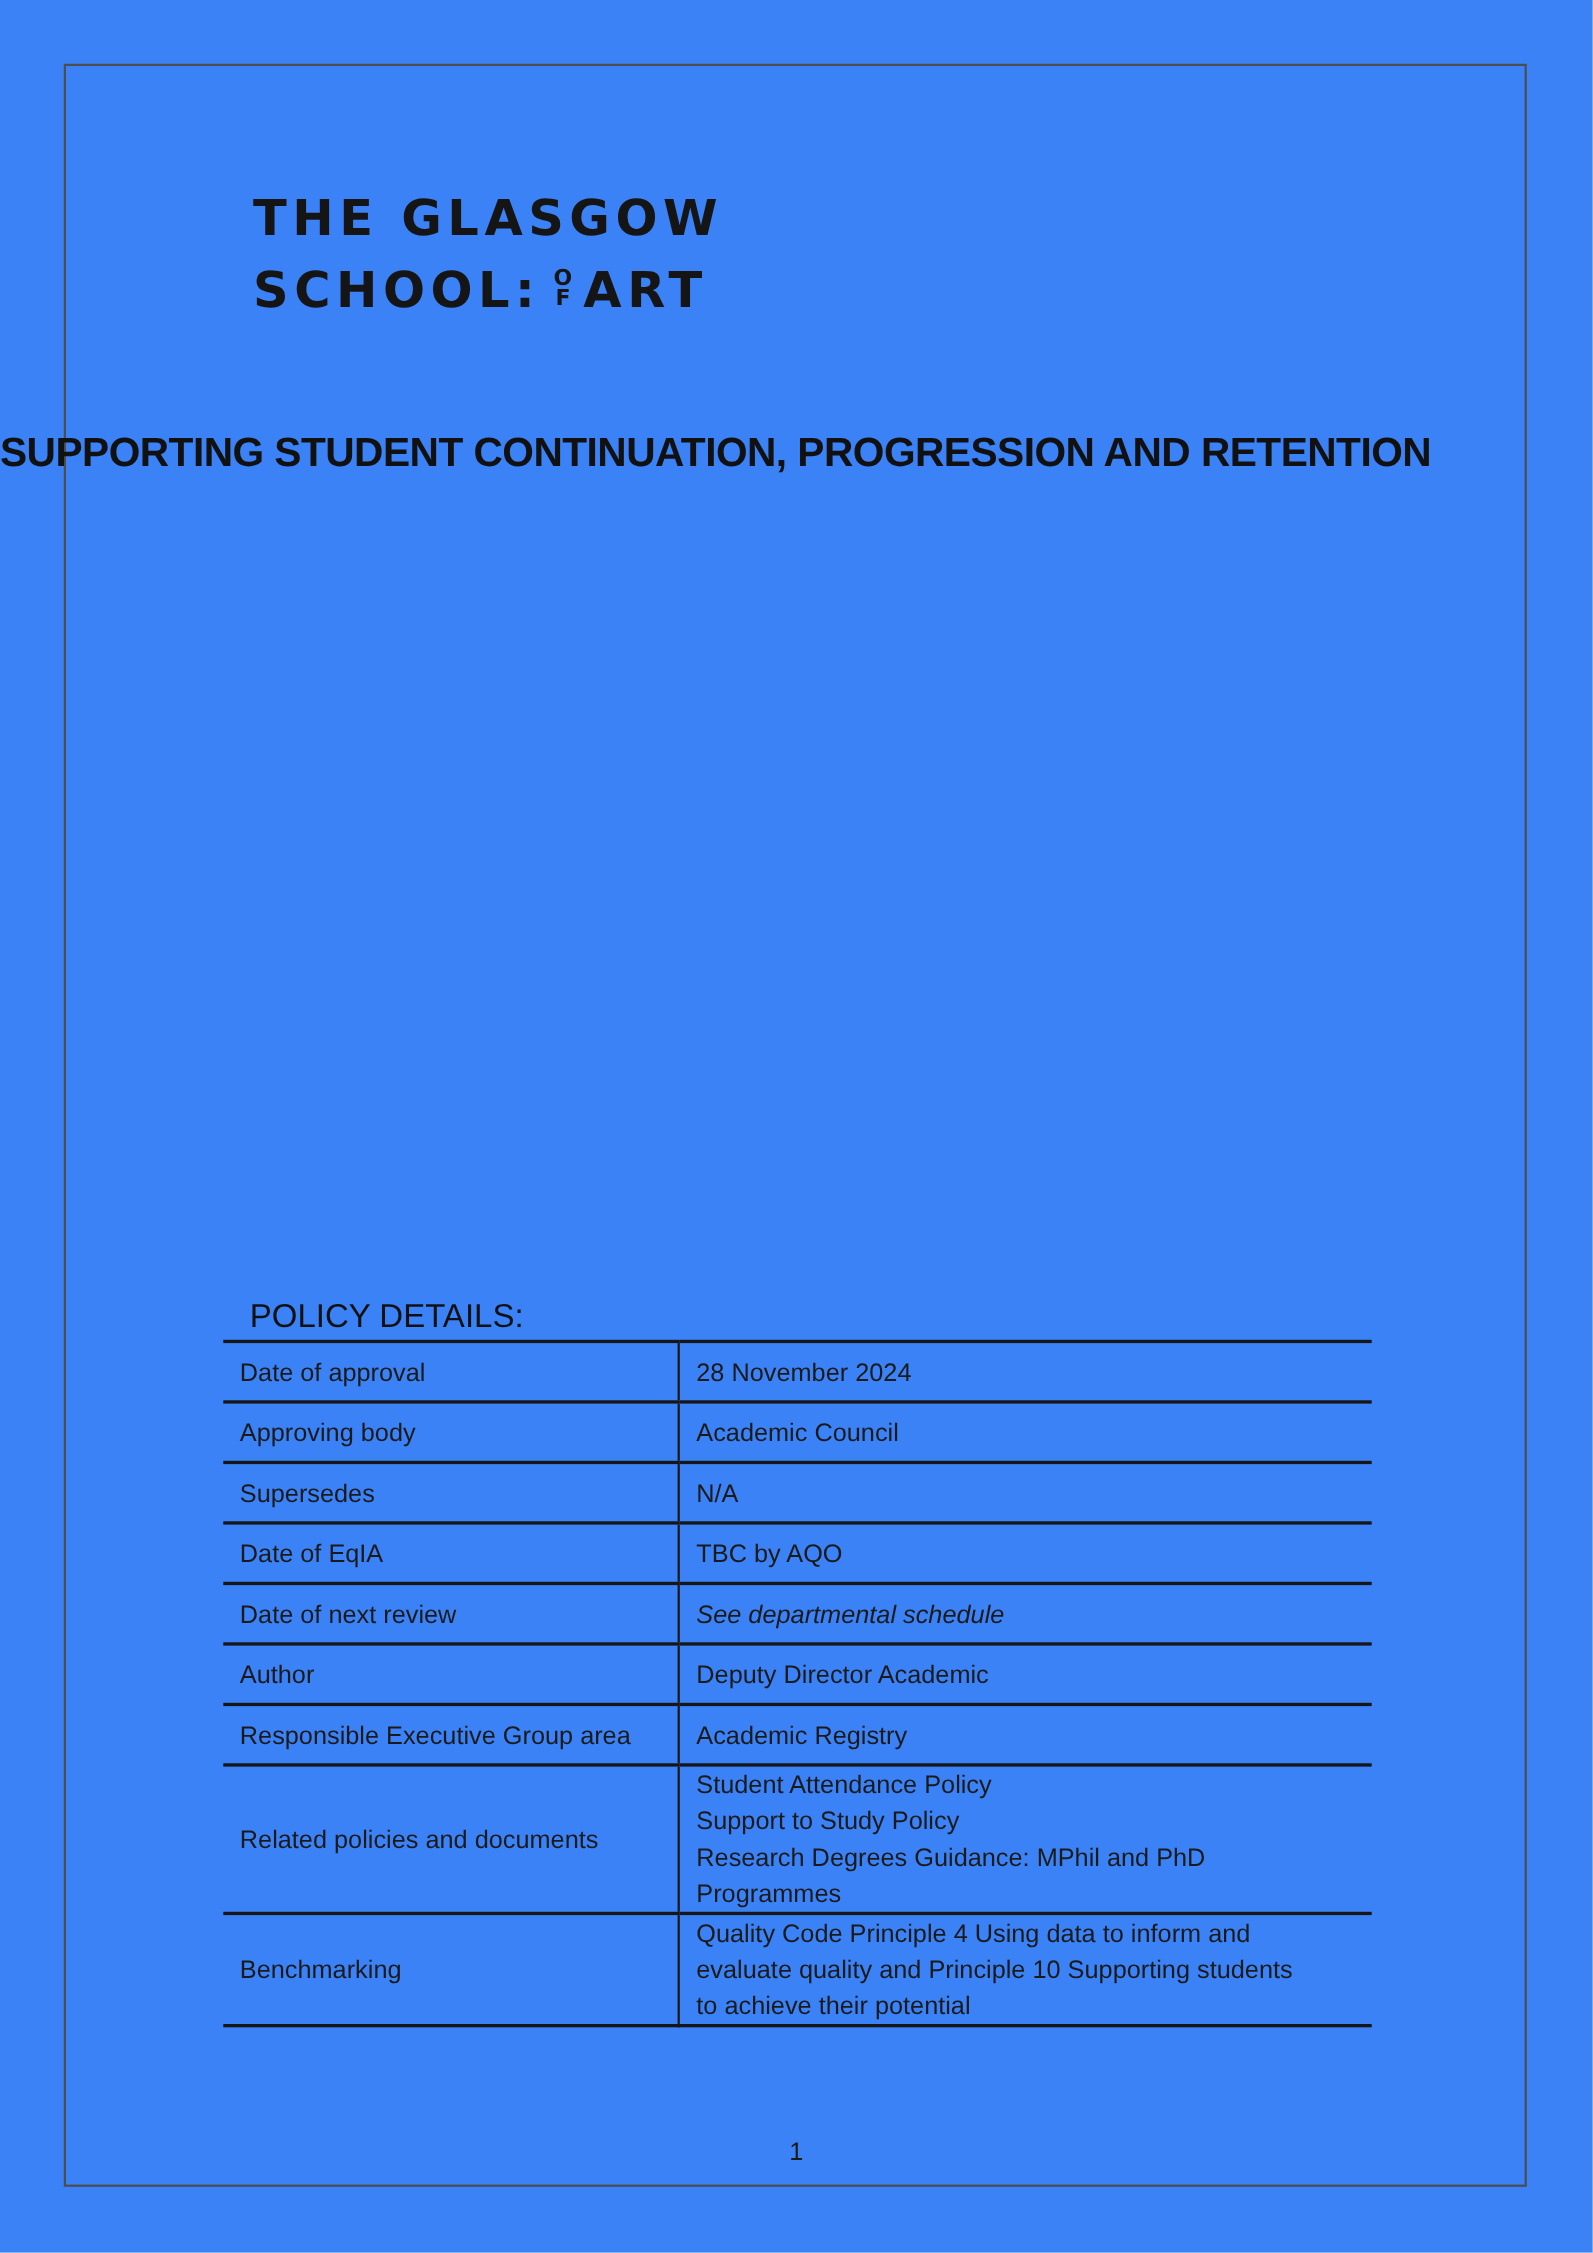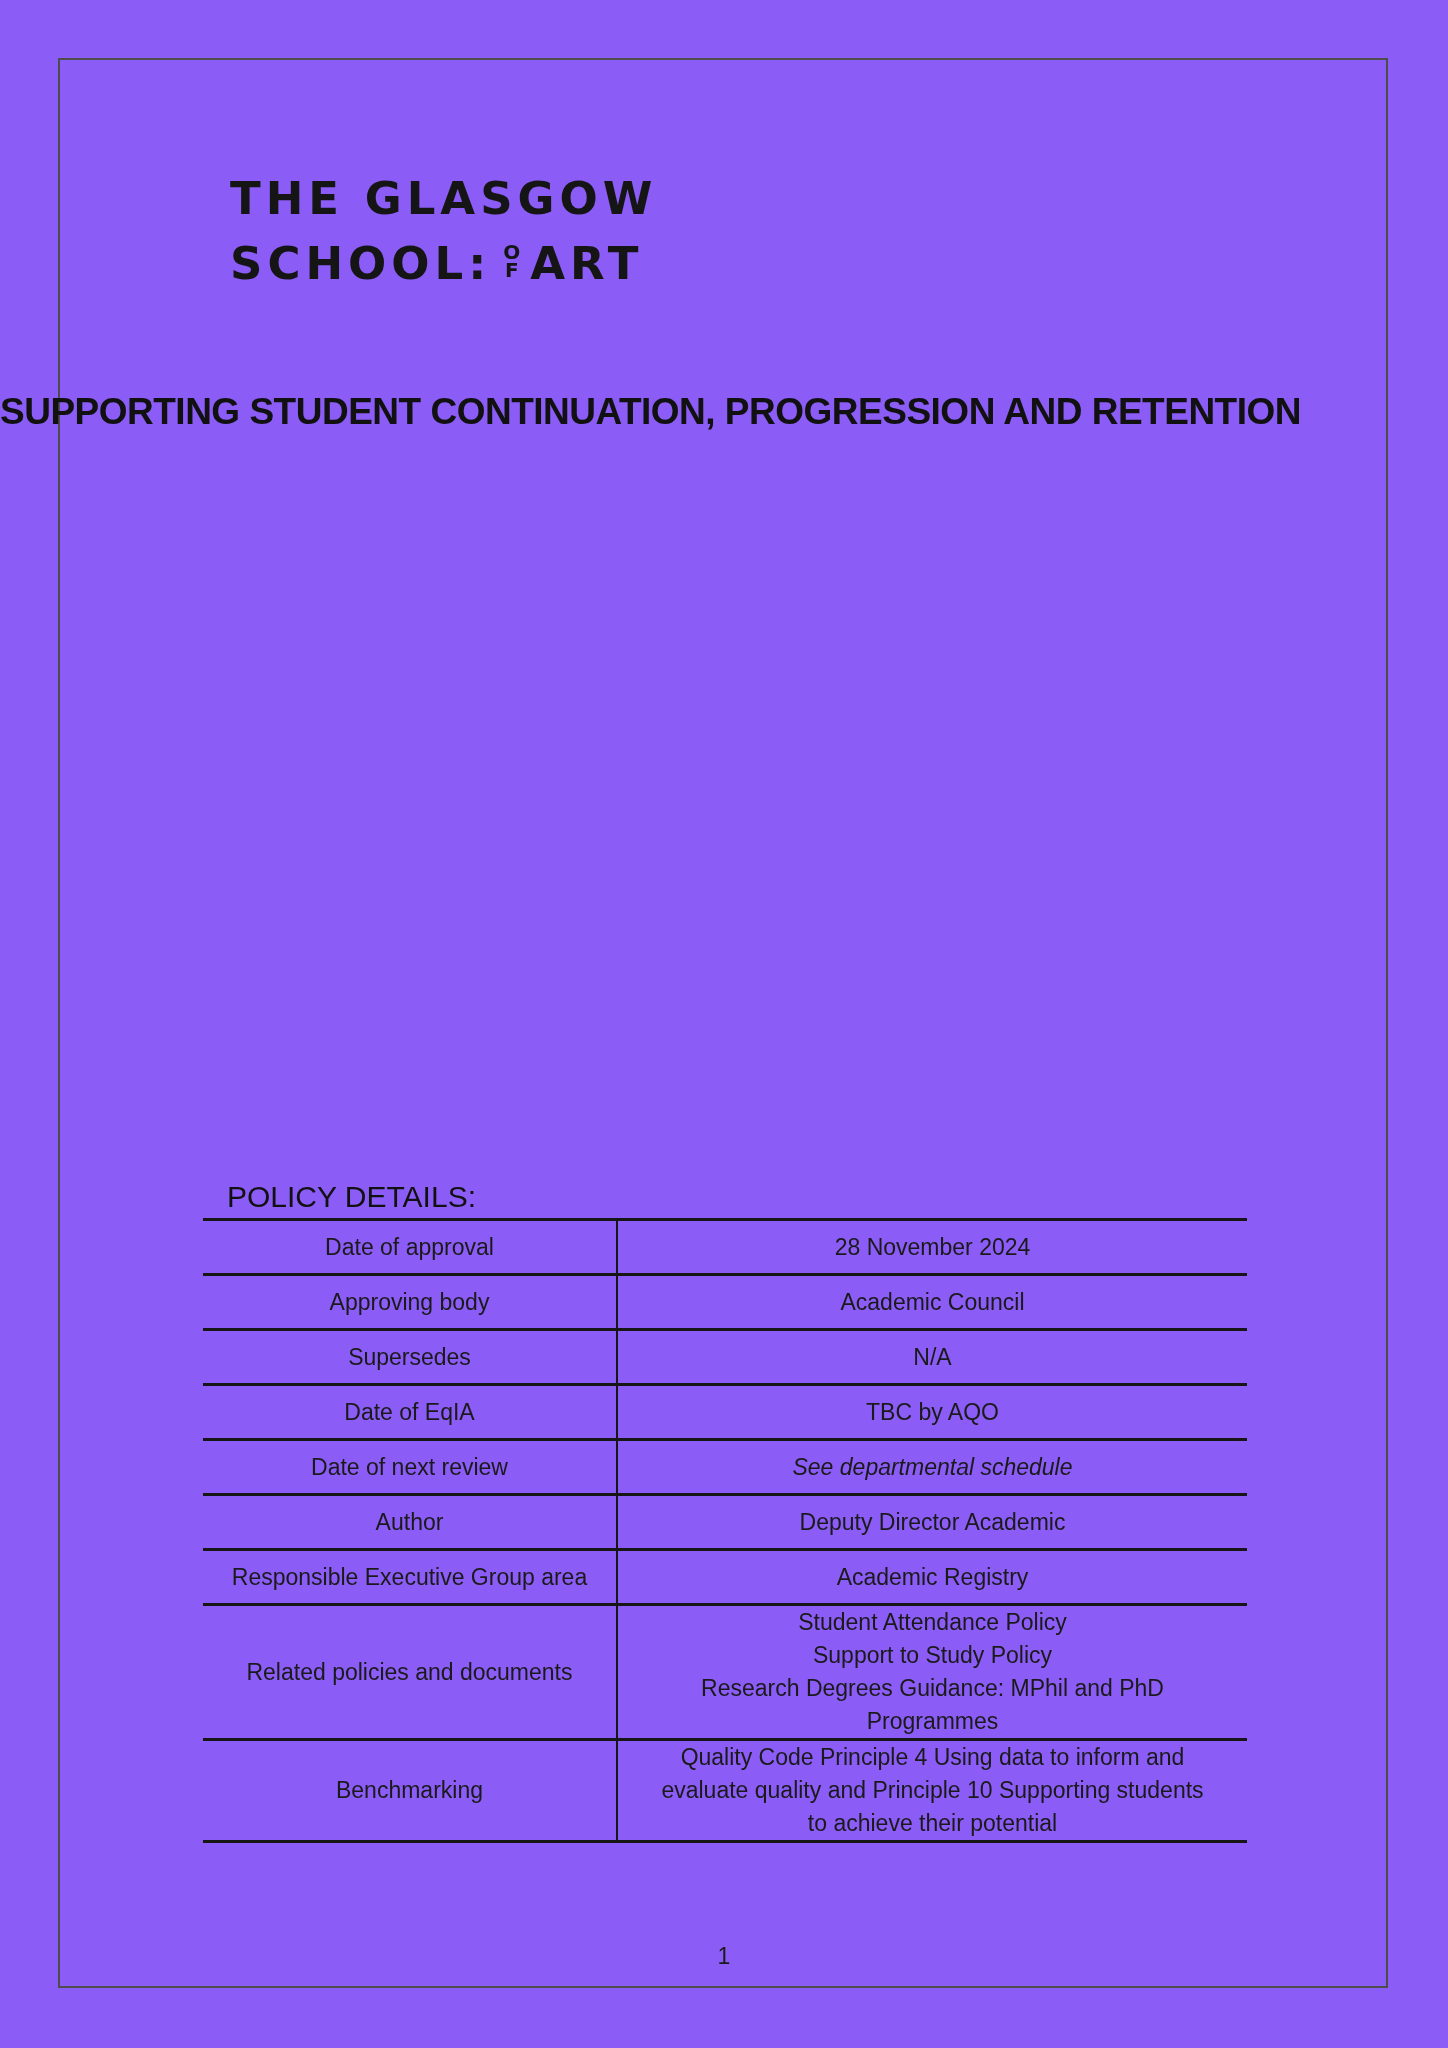--- a/index.html
+++ b/index.html
@@ -1,21 +1,21 @@
 <!DOCTYPE html>
 <html><head>
 <meta charset="utf-8">
 <style>
   * { margin: 0; padding: 0; box-sizing: border-box; }
   html, body { background: #ffffff; }
   .page {
     position: relative;
     width: 1448px;
     height: 2048px;
-    background: #8b5cf6;
+    background: #3b82f6;
     font-family: "Liberation Sans", sans-serif;
     color: #1a1a1a;
     overflow: hidden;
   }
   .frame {
     position: absolute;
     left: 58px; top: 58px;
     width: 1330px; height: 1930px;
     border: 2px solid #4d4d4d;
   }
@@ -75,21 +75,20 @@
     position: absolute;
     left: 203px; top: 1218px;
     width: 1044px;
   }
   table.policy-table {
     border-collapse: collapse;
     width: 100%;
     border-bottom: 3px solid #161616;
     font-size: 23px;
     color: #1a1a1a;
-    text-align: center;
   }
   table.policy-table td {
     border-top: 3px solid #161616;
     vertical-align: middle;
     padding: 0 15px;
     height: 55px;
     line-height: 33px;
   }
   td.label-cell {
     width: 414px;

